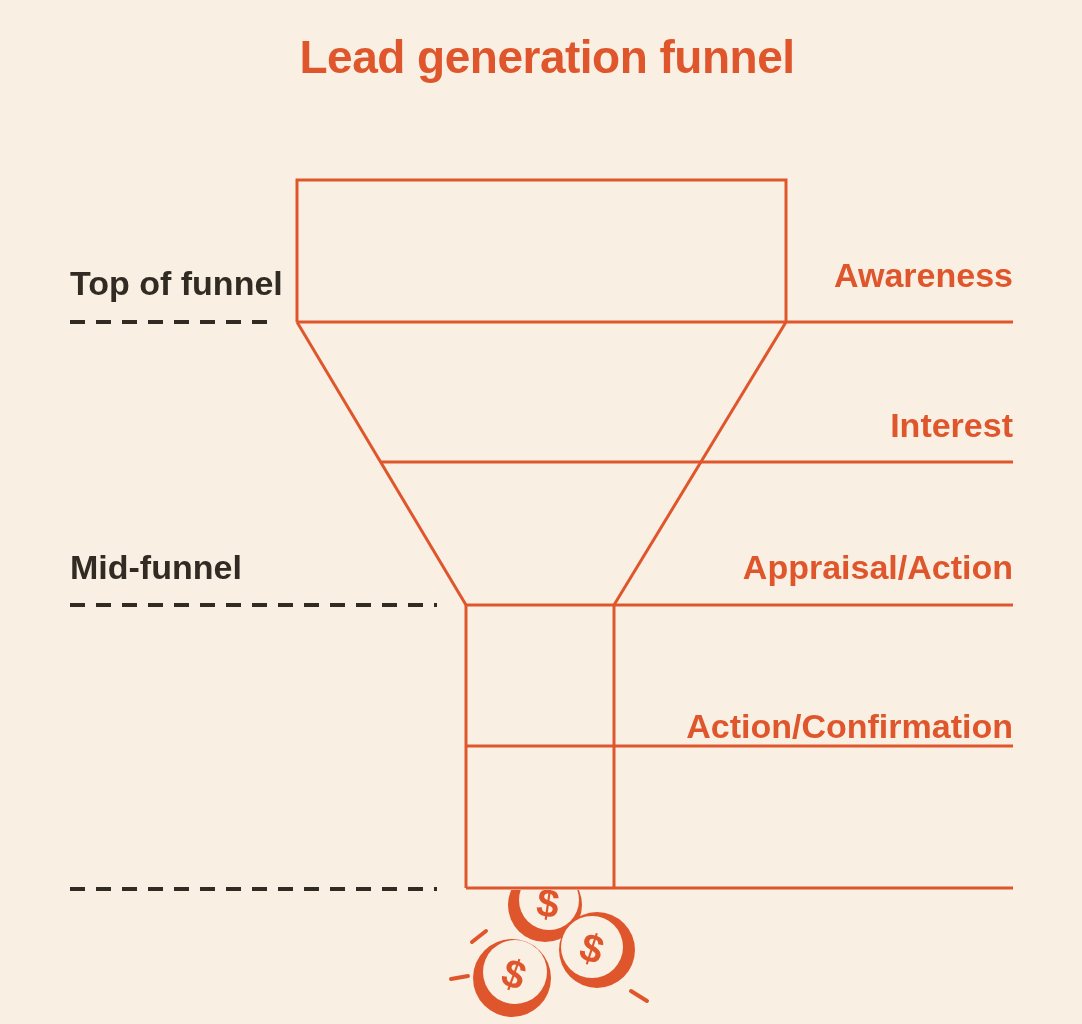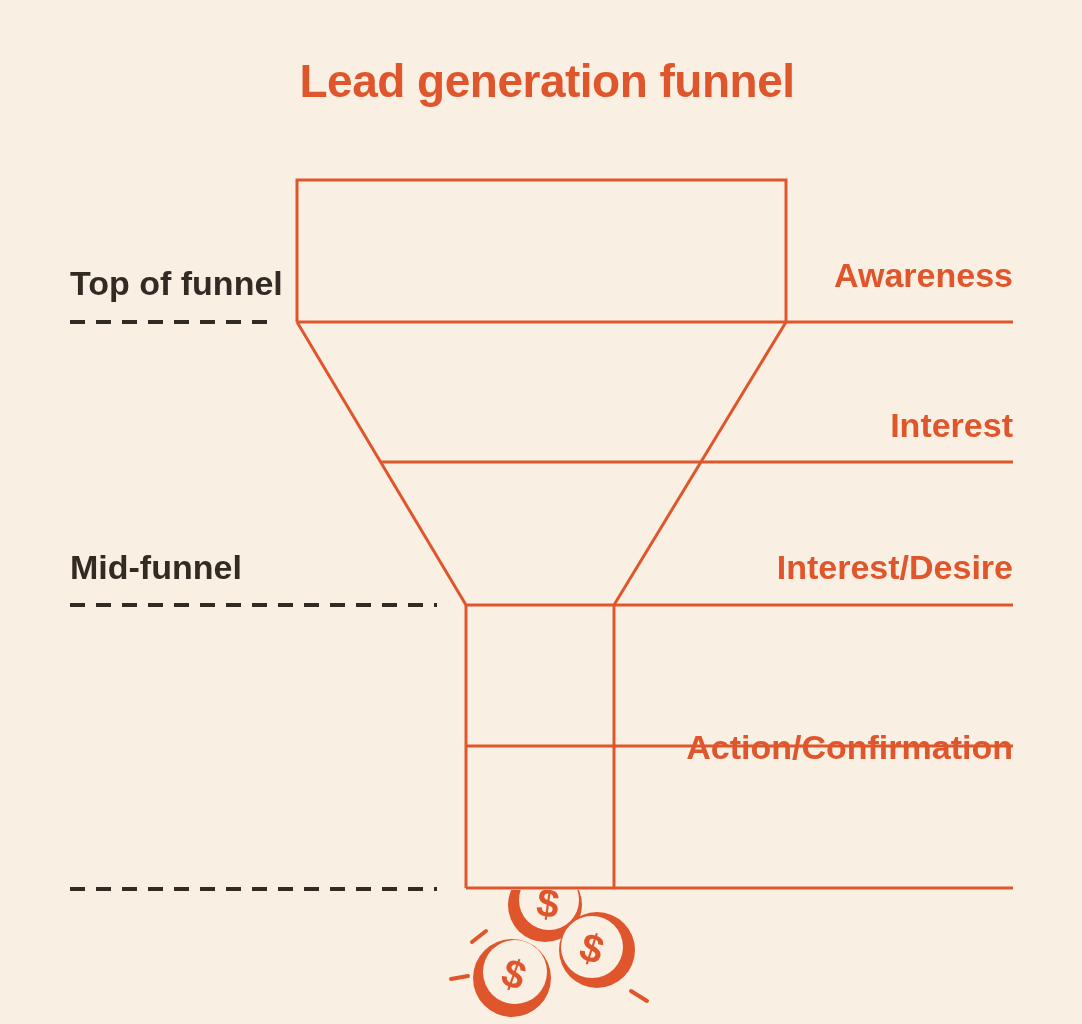--- a/index.html
+++ b/index.html
@@ -10,21 +10,21 @@
     overflow: hidden;
   }
   .canvas {
     position: relative;
     width: 1082px;
     height: 1024px;
     background: #F9F0E3;
   }
   .title {
     position: absolute;
-    top: 54px;
+    top: 30px;
     left: 0;
     width: 1082px;
     text-align: center;
     font-size: 46px;
     font-weight: bold;
     letter-spacing: -0.5px;
     color: #E0562C;
     padding-left: 12px;
   }
   .funnel-svg {
@@ -48,21 +48,21 @@
     right: 69px;
     color: #E0562C;
     text-align: right;
   }
   .pos-top    { top: 265px; }
   .pos-mid    { top: 549px; }
   .pos-bottom { top: 833px; }
   .pos-s1 { top: 257px; }
   .pos-s2 { top: 407px; }
   .pos-s3 { top: 549px; }
-  .pos-s4 { top: 729px; }
+  .pos-s4 { top: 708px; }
   .pos-s5 { top: 833px; }
   .coin-symbol {
     font-family: "Liberation Sans", sans-serif;
     font-weight: bold;
     font-size: 40px;
     fill: #E0562C;
   }
 </style>
 </head>
 <body>
@@ -129,16 +129,16 @@
         <line x1="631" y1="991" x2="647" y2="1001"></line>
       </g>
     </g>
   </svg>
 
   <div class="side-label left-label pos-top">Top of funnel</div>
   <div class="side-label left-label pos-mid">Mid-funnel</div>
 
   <div class="side-label stage-label pos-s1">Awareness</div>
   <div class="side-label stage-label pos-s2">Interest</div>
-  <div class="side-label stage-label pos-s3">Interest/Desire</div>
+  <div class="side-label stage-label pos-s3">Appraisal/Action</div>
   <div class="side-label stage-label pos-s4">Action/Confirmation</div>
 
 </div>
 
 </body></html>

